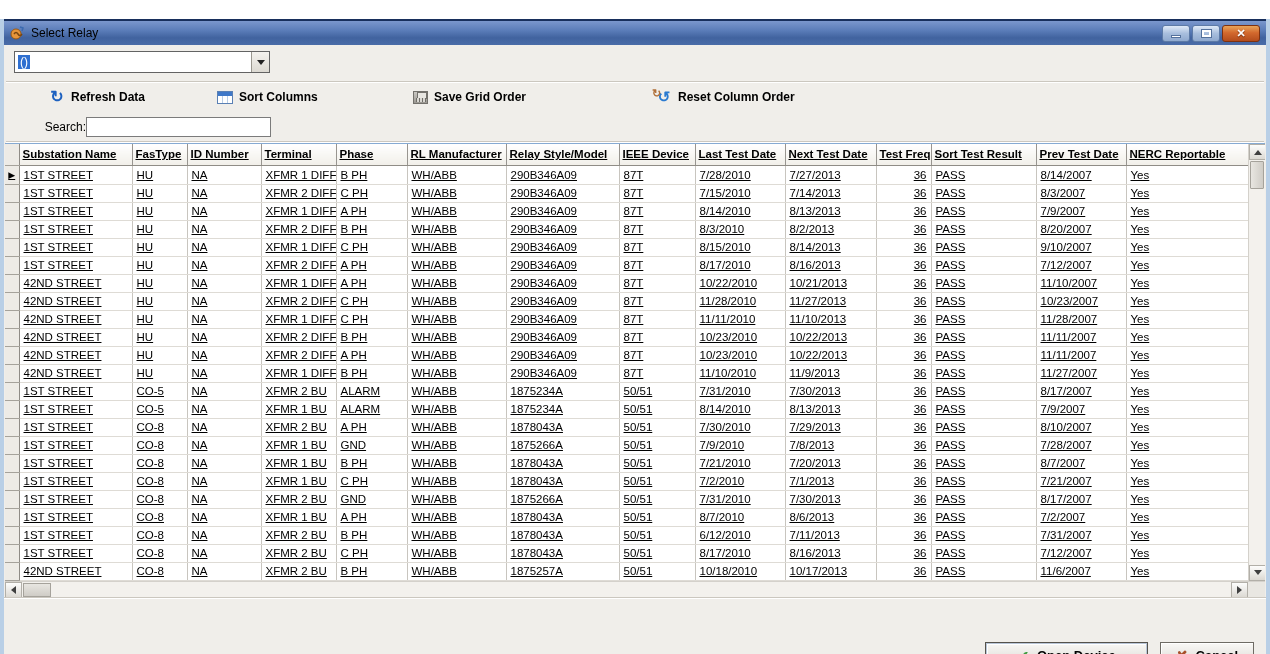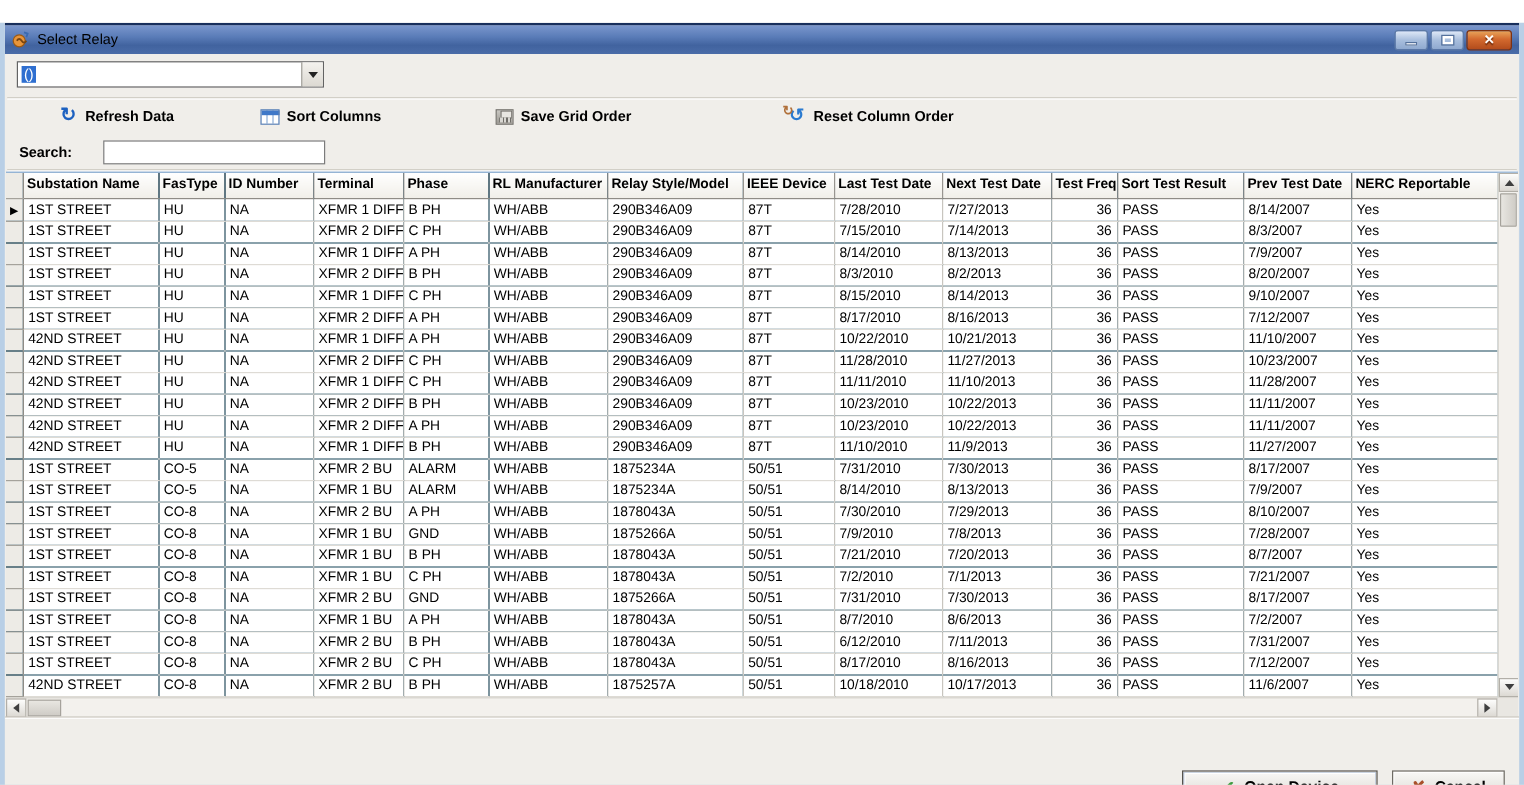--- a/index.html
+++ b/index.html
@@ -60,27 +60,27 @@
       linear-gradient(#3f78c8,#3f78c8) 0 0/16px 4px no-repeat,
       repeating-linear-gradient(90deg,#fff 0 4px,#b9cde6 4px 5px),
       #fff; }
   .ico-save { width:15px; height:13px; background:linear-gradient(180deg,#c9c7c2,#9b9892); border:1px solid #73716c; position:relative; }
   .ico-save:before { content:""; position:absolute; left:3px; top:0; width:8px; height:5px; background:#e8e6e1; border:1px solid #73716c; }
   .ico-save:after  { content:""; position:absolute; left:2px; bottom:1px; width:10px; height:4px; background:repeating-linear-gradient(90deg,#6f6d68 0 1px,#d9d7d2 1px 3px); }
   .ico-reset { position:relative; color:#2a7ad0; font-size:15px; font-weight:bold; line-height:16px; }
   .ico-reset:before { content:"↻"; position:absolute; left:-4px; top:-4px; font-size:11px; color:#b0703a; }
   
   .search-row { height:28px; flex:0 0 28px; display:flex; align-items:center; }
-  .search-label { font-size:12px; font-weight:bold; margin-left:12px; width:70px; }
+  .search-label { font-size:12px; font-weight:normal; margin-left:12px; width:70px;text-align:right; }
   .search-input { width:185px; height:20px; border:1px solid #7b7b7b; background:#fff; font-size:12px; padding:0 3px; font-family:"Liberation Sans",sans-serif; }
   
   .grid-area { flex:0 0 452px; display:flex; flex-direction:column; border-top:1px solid #86aad2; background:#fff; margin:0 1px; }
   .grid-scroll { display:flex; flex:1; overflow:hidden; }
   .grid-table-wrap { width:1245px; overflow:hidden; }
-  table.grid { border-collapse:collapse; table-layout:fixed; width:1245px; background:#0c4a6e; }
+  table.grid { border-collapse:collapse; table-layout:fixed; width:1245px; background:#f9a8d4;text-decoration:underline; }
   table.grid th {
     height:21px; background:linear-gradient(180deg,#ffffff,#f1efe9);
     border-right:1px solid #989590; border-bottom:1px solid #8f8c86;
     font-size:11.5px; font-weight:bold; text-align:left; padding:0 3px;
     white-space:nowrap; overflow:hidden;
   }
   table.grid td {
     height:18px; font-size:11.5px; color:#000; padding:0 4px;
     border-right:1px solid #c8c5bf; border-bottom:1px solid #dedbd5;
     white-space:nowrap; overflow:hidden; background:#fff;

